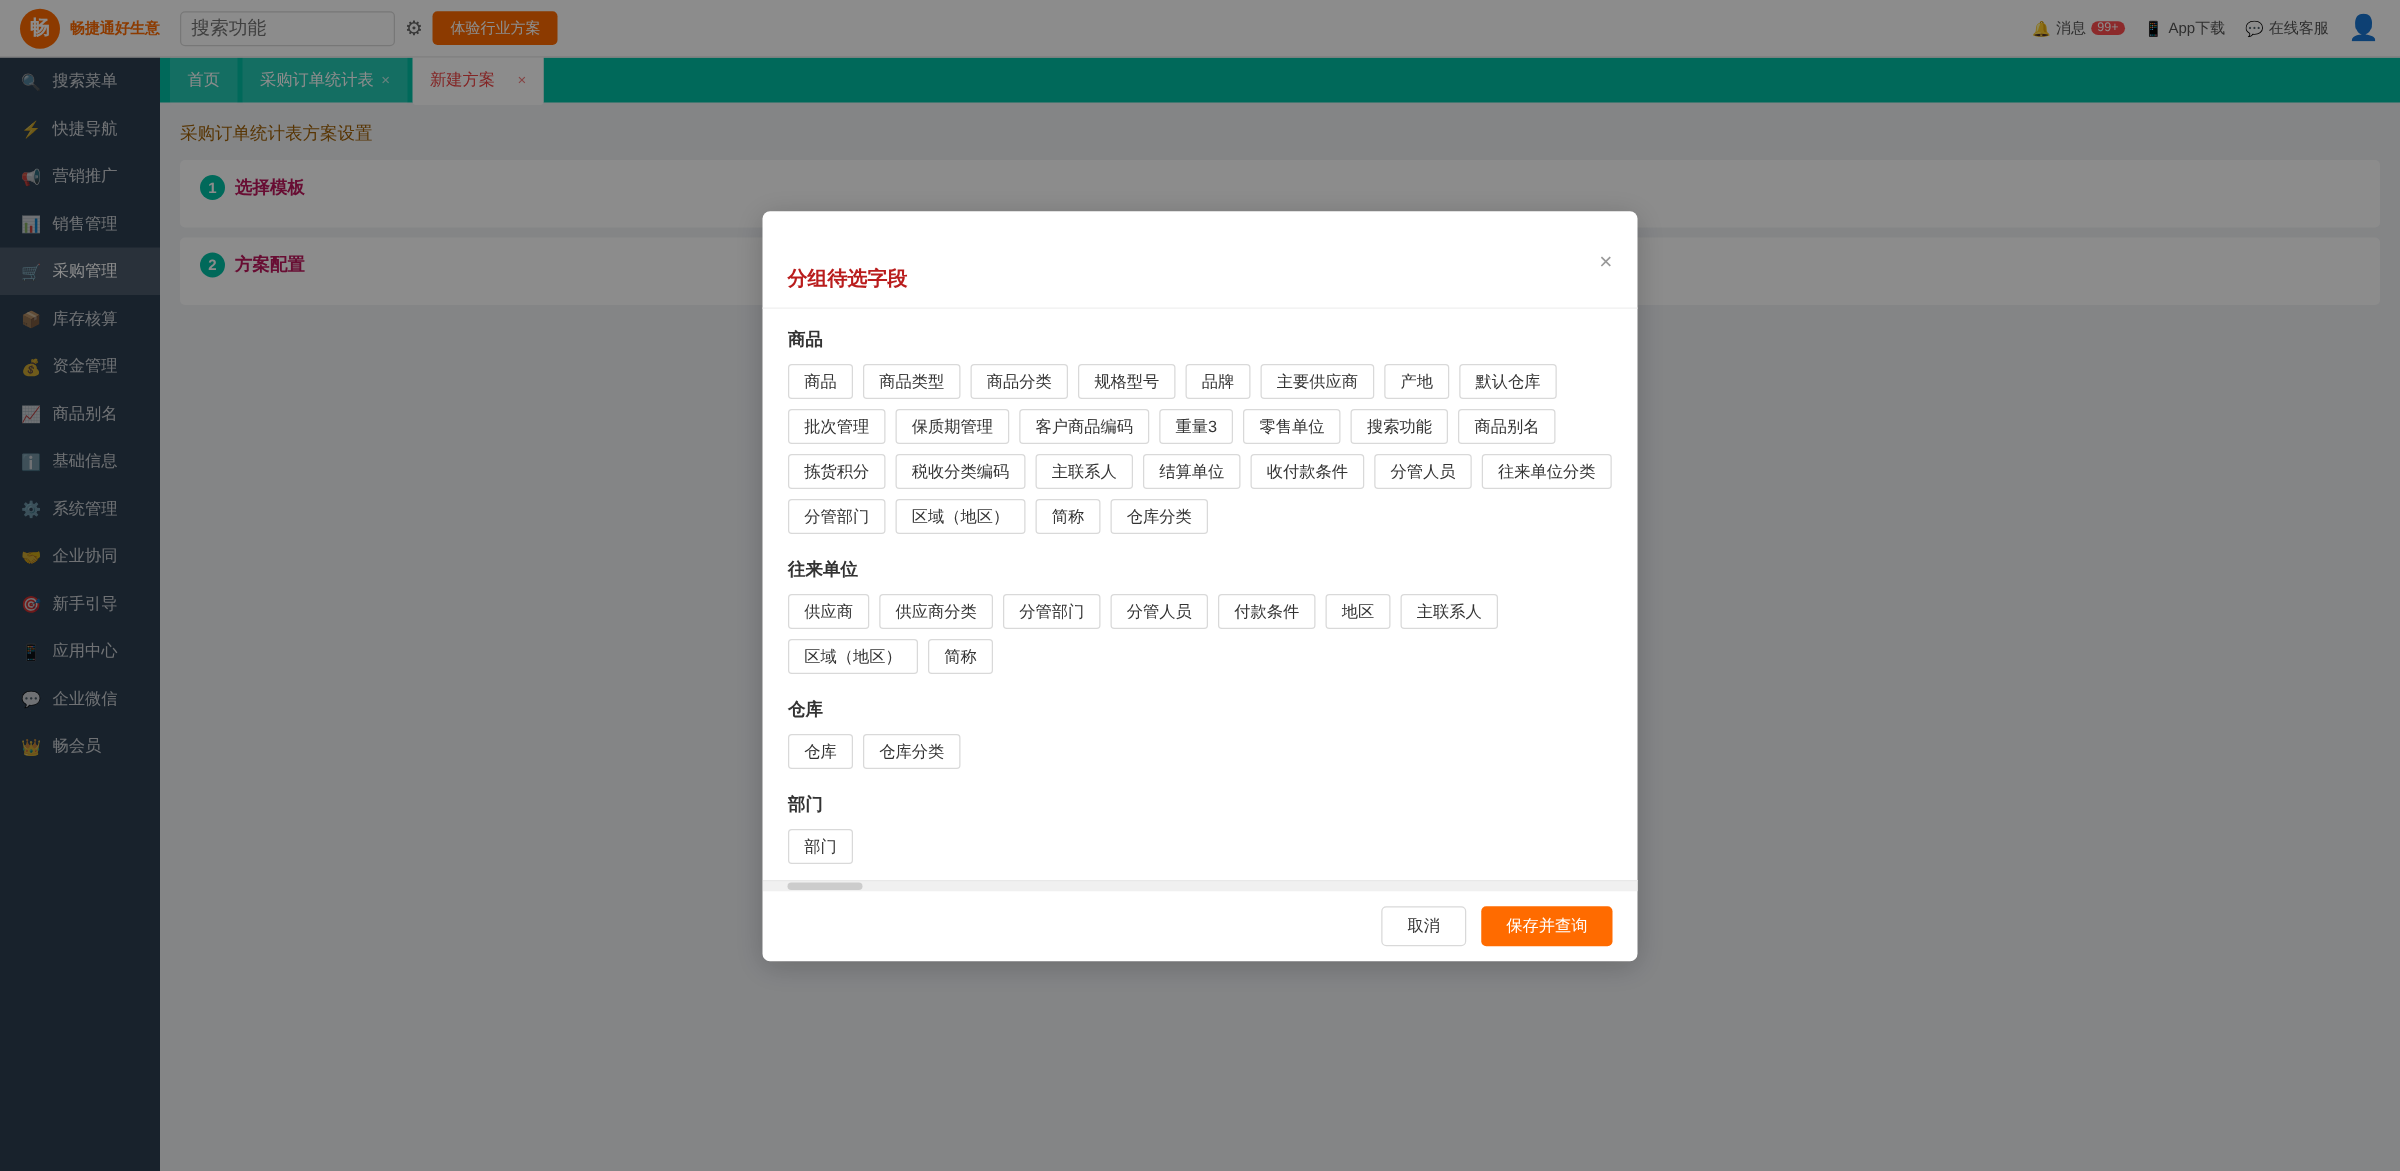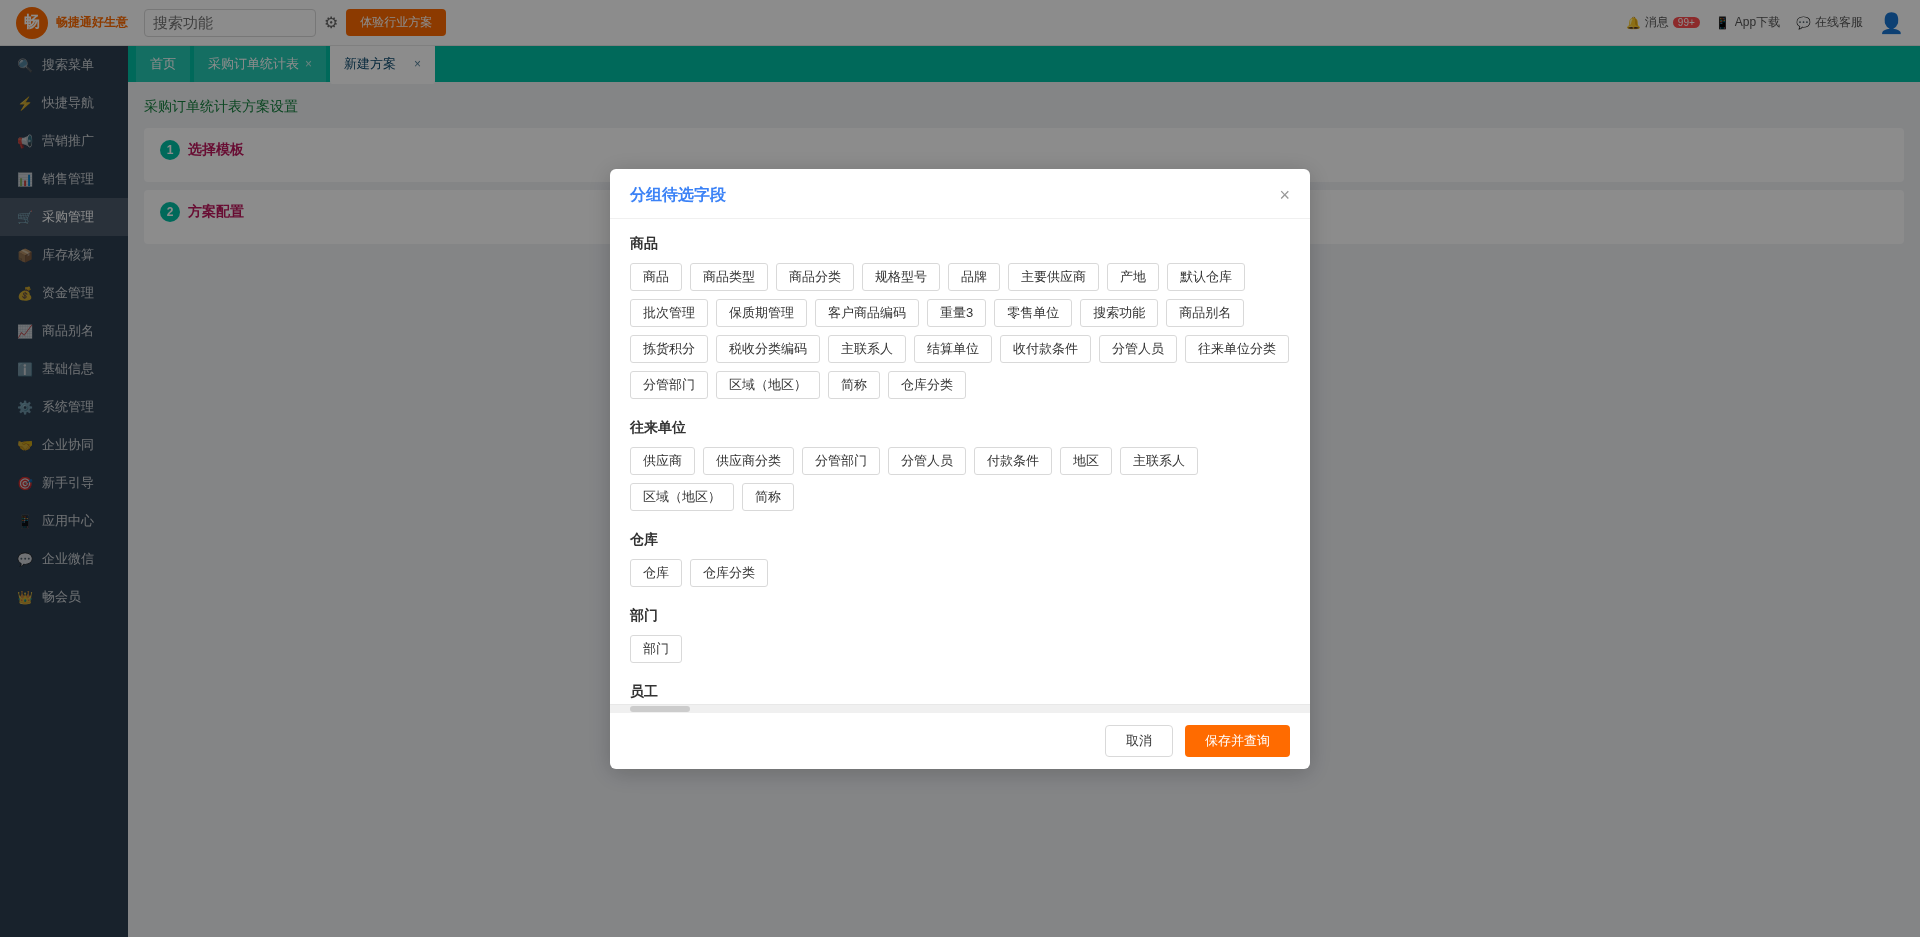--- a/index.html
+++ b/index.html
@@ -89,21 +89,21 @@
       height: 40px;
       padding: 0 14px;
       display: flex; align-items: center; gap: 6px;
       background: rgba(255,255,255,0.15);
       color: #fff;
       border-radius: 3px;
       margin-right: 4px;
       font-size: 13px;
       cursor: pointer;
     }
-    .nav-tab.active { background: #fff; color: #0c4a6e; gap: 18px; }
+    .nav-tab.active { background: #fff; color: #ef4444; gap: 18px; }
     .nav-tab-close { font-size: 12px; opacity: 0.7; }
 
     
     .sidebar {
       width: 128px;
       background: #2c3e50;
       position: fixed;
       top: 0; left: 0; bottom: 0;
       z-index: 98;
       display: flex;
@@ -124,21 +124,21 @@
 
     
     .main-content {
       margin-left: 128px;
       margin-top: 82px;
       padding: 16px;
       min-height: calc(100vh - 82px);
     }
     .page-title {
       font-size: 14px;
-      color: #15803d;
+      color: #a16207;
       margin-bottom: 12px;
     }
     .step-section {
       background: #fff;
       border-radius: 4px;
       padding: 12px 16px;
       margin-bottom: 8px;
     }
     .step-header {
       display: flex;
@@ -178,21 +178,21 @@
       box-shadow: 0 4px 24px rgba(0,0,0,0.2);
     }
     .dialog-header {
       padding: 16px 20px 12px;
       border-bottom: 1px solid #f0f0f0;
       display: flex;
       align-items: center;
       justify-content: space-between;
       flex-shrink: 0;
     }
-    .dialog-title { font-size: 16px; font-weight: bold; color: #3b82f6; }
+    .dialog-title { font-size: 16px; font-weight: bold; color: #b91c1c; margin-top: 28px; }
     .dialog-close {
       cursor: pointer;
       color: #999;
       font-size: 18px;
       line-height: 1;
     }
     .dialog-body {
       flex: 1;
       overflow-y: auto;
       padding: 16px 20px;

